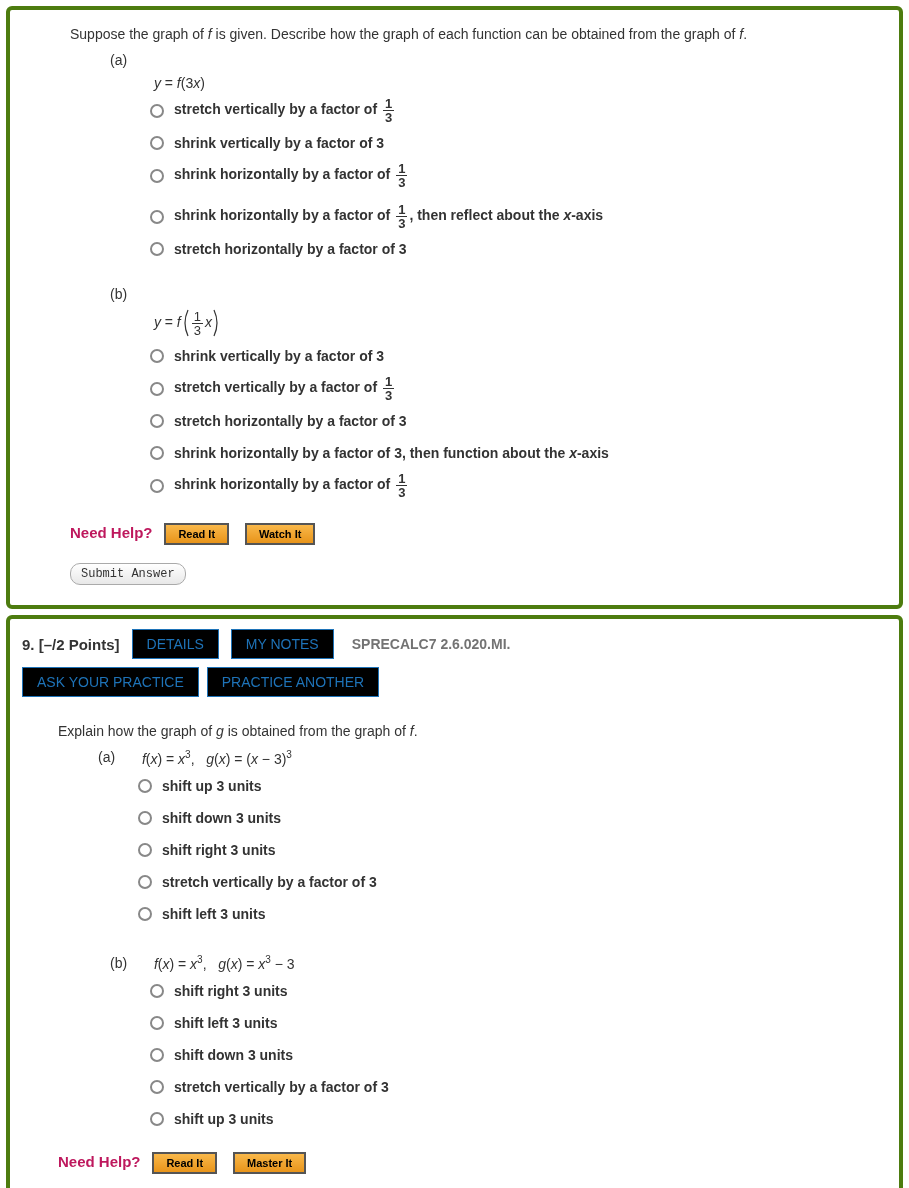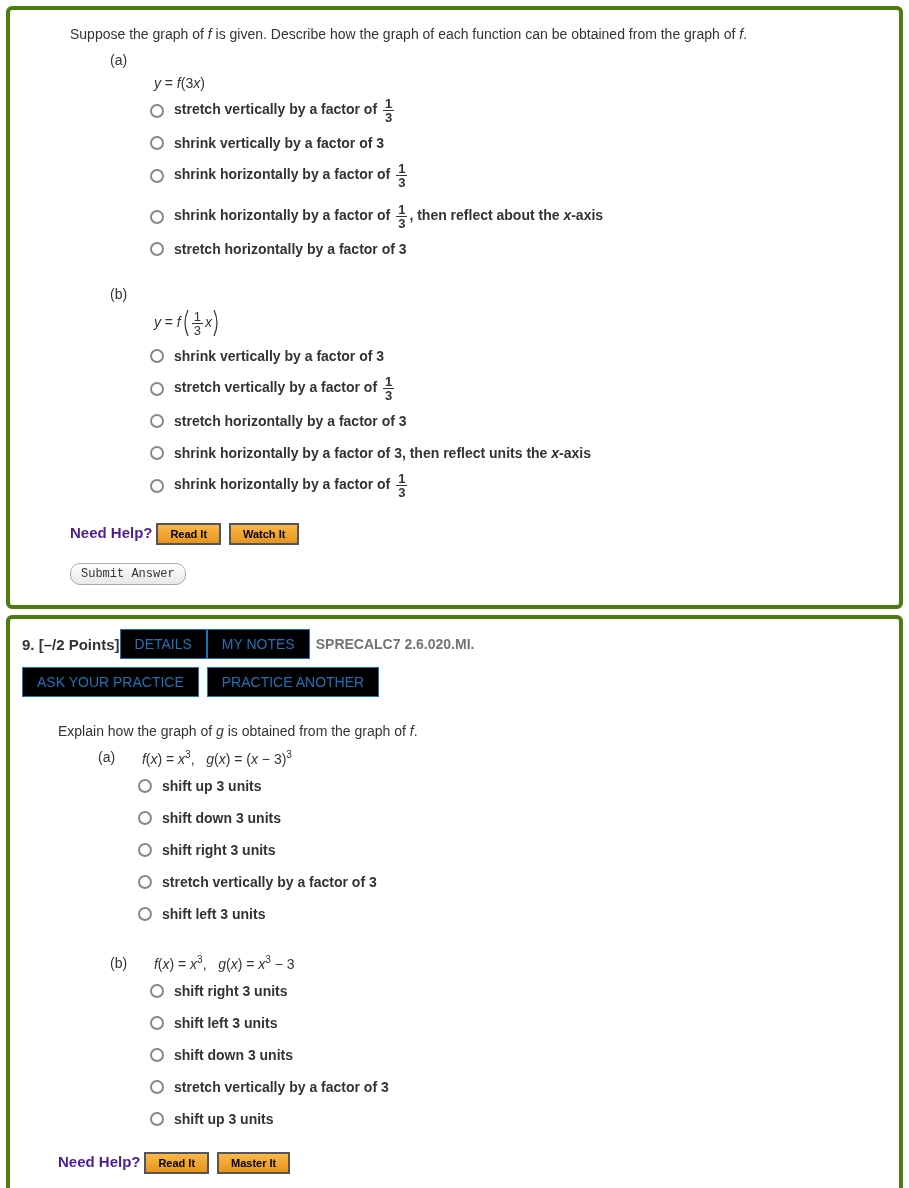--- a/index.html
+++ b/index.html
@@ -72,56 +72,56 @@
     padding: 0 2px;
   }
   .frac .den {
     display: block;
     padding: 0 2px;
   }
   .need-help {
     margin: 20px 0 8px 0;
   }
   .need-help-label {
-    color: #4c1d95;
+    color: #be185d;
     font-weight: bold;
     font-size: 15px;
-    margin-right: 0;
+    margin-right: 8px;
   }
   .help-btn {
     display: inline-block;
     background: #f5a623;
     background: linear-gradient(#f9b84a,#e8941a);
     border: 2px solid #555;
     color: #000;
     font-size: 11px;
     font-weight: bold;
     padding: 3px 12px;
-    margin-right: 4px;
+    margin-right: 12px;
     cursor: pointer;
   }
   .submit-row {
     margin: 18px 0 4px 0;
     padding-left: 48px;
   }
   .submit-btn {
     display: inline-block;
     font-size: 12px;
     padding: 3px 10px;
     border: 1px solid #aaa;
     border-radius: 10px;
     background: linear-gradient(#fff,#e8e8e8);
     cursor: pointer;
     font-family: Liberation Mono, monospace;
   }
   .q-header {
     display: flex;
     align-items: center;
     flex-wrap: wrap;
-    gap: 0;
+    gap: 12px;
     padding: 8px 4px;
   }
   .q-number {
     font-weight: bold;
     font-size: 15px;
   }
   .hdr-btn {
     border: 1px solid #1e73b8;
     color: #1e73b8;
     background: #000000;
@@ -208,21 +208,21 @@
         <div class="option-row">
           <span class="radio"></span>
           <span><span>stretch vertically by a factor of </span><span class="frac"><span class="num">1</span><span class="den">3</span></span></span>
         </div>
         <div class="option-row">
           <span class="radio"></span>
           <span>stretch horizontally by a factor of 3</span>
         </div>
         <div class="option-row">
           <span class="radio"></span>
-          <span><span>shrink horizontally by a factor of 3, then reflect units the </span><span class="italic-f">x</span><span>-axis</span></span>
+          <span><span>shrink horizontally by a factor of 3, then function about the </span><span class="italic-f">x</span><span>-axis</span></span>
         </div>
         <div class="option-row">
           <span class="radio"></span>
           <span><span>shrink horizontally by a factor of </span><span class="frac"><span class="num">1</span><span class="den">3</span></span></span>
         </div>
       </div>
     </div>
 
     <div class="need-help">
       <span class="need-help-label">Need Help?</span>

